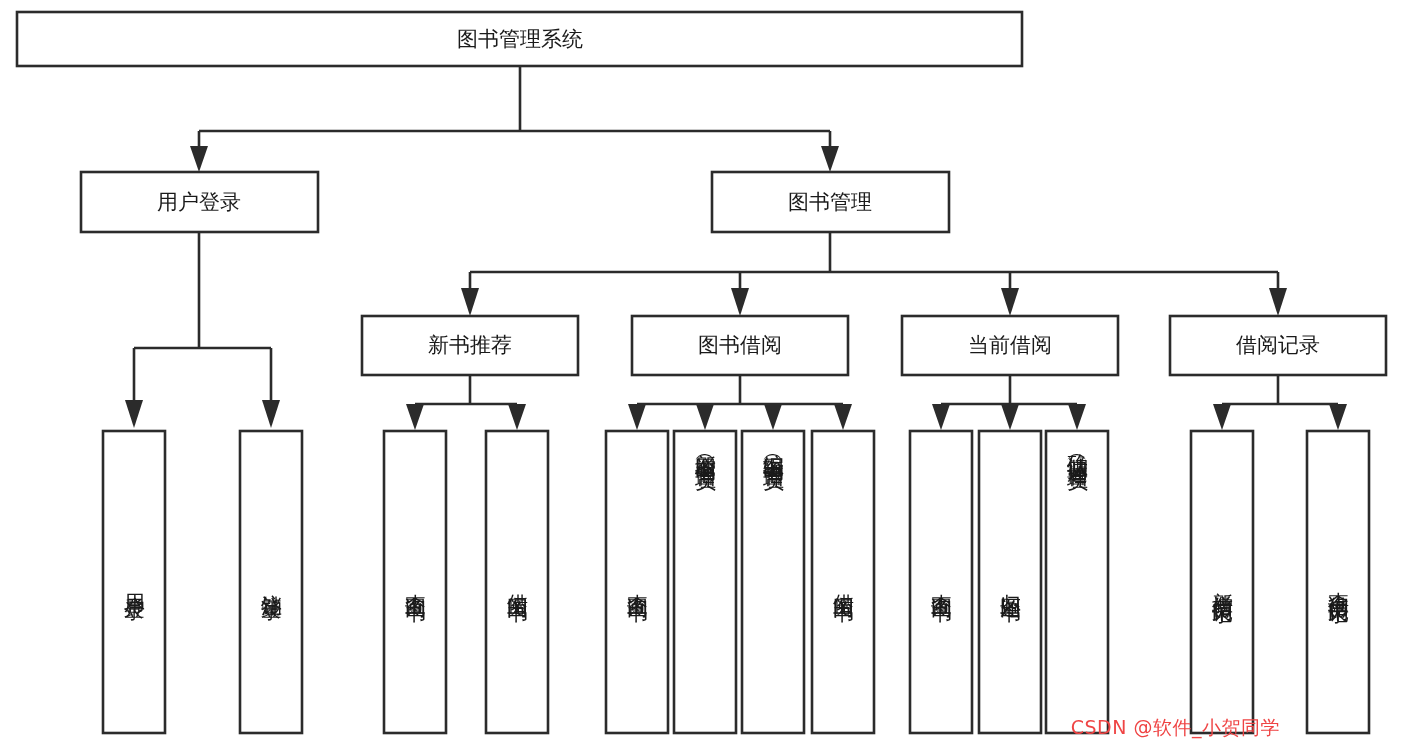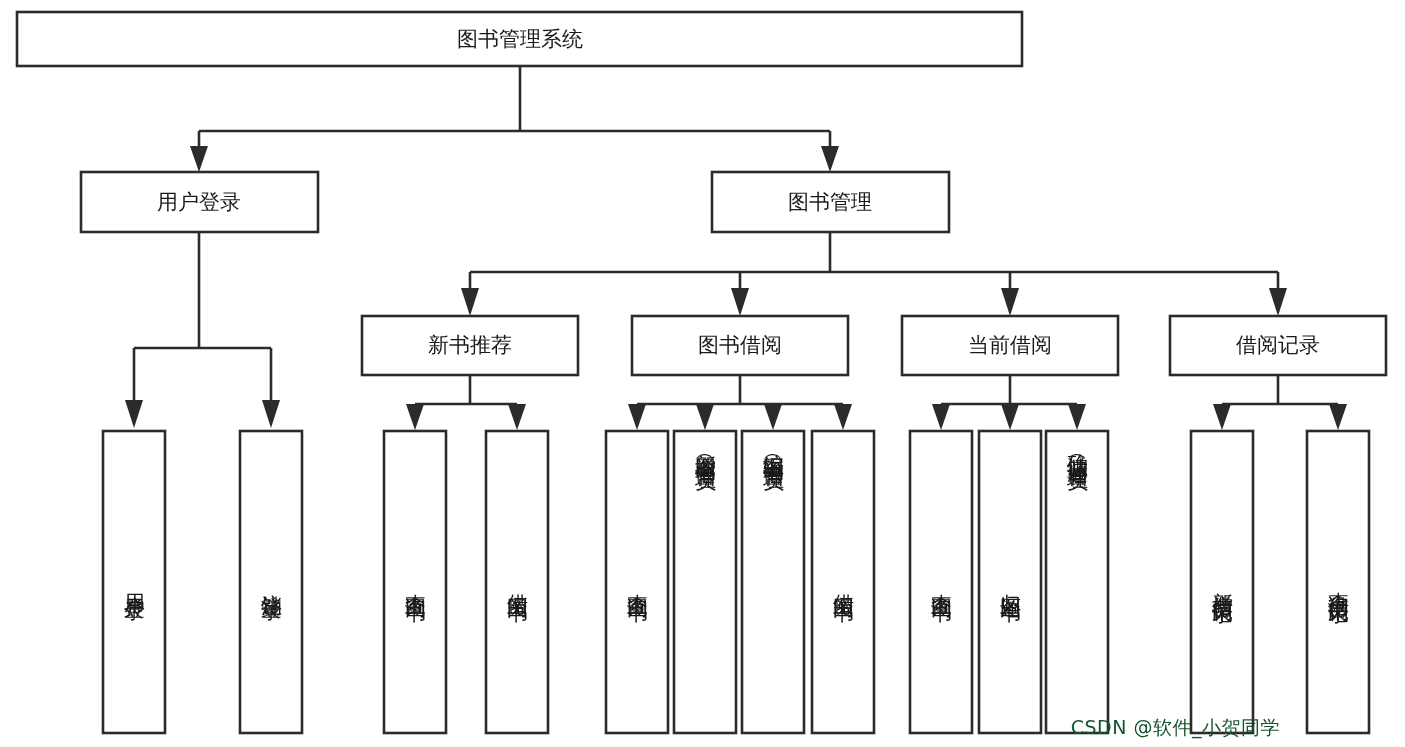--- a/index.html
+++ b/index.html
@@ -66,21 +66,21 @@
     letter-spacing: 2.5px;
     color: #1a1a1a;
     white-space: nowrap;
   }
   .watermark {
     position: absolute;
     right: 8px;
     bottom: 6px;
     font-family: "DejaVu Sans", "Liberation Sans", sans-serif;
     font-size: 19px;
-    color: #14532d;
+    color: #ef4444;
     letter-spacing: 0.5px;
     white-space: nowrap;
     margin-top: 30px;
   }
 </style>
 </head>
 <body>
 
 <div id="diagram-root">
 

